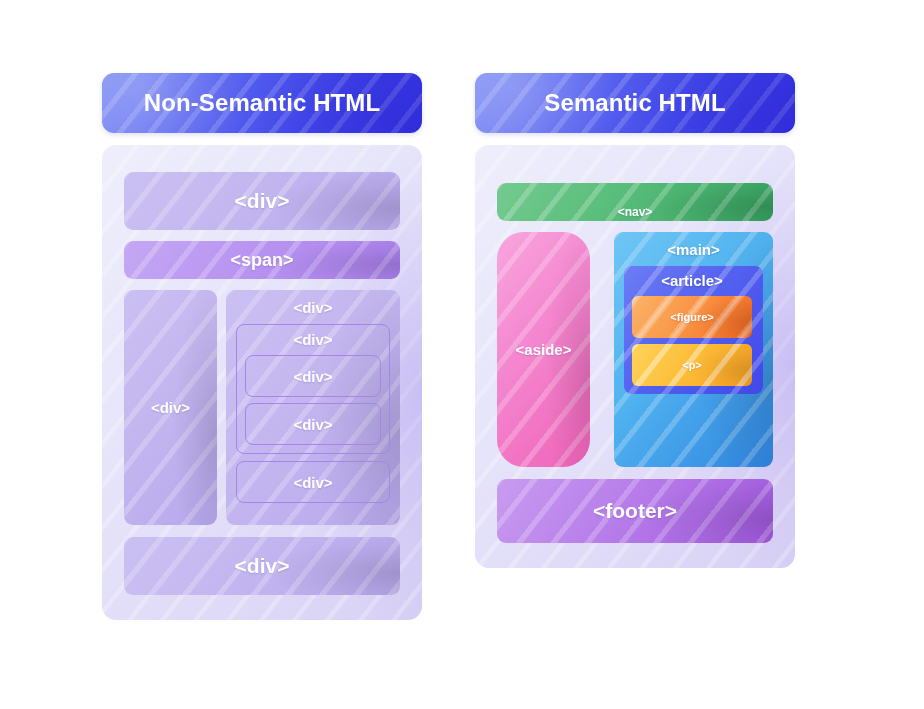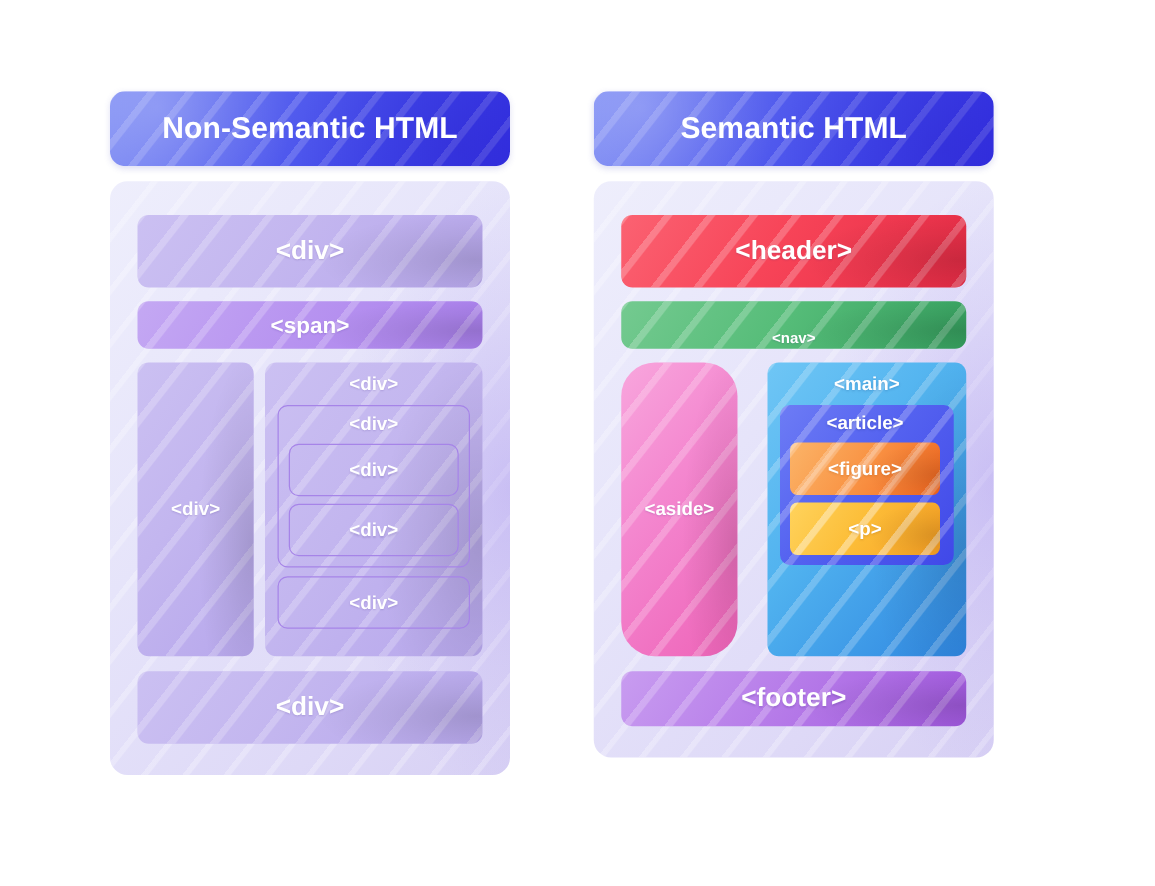--- a/index.html
+++ b/index.html
@@ -24,21 +24,21 @@
     height: 709px;
     background: #ffffff;
   }
 
   
   .column {
     position: absolute;
     top: 73px;
     width: 320px;
   }
-  #col-left  { left: 88px; }
+  #col-left  { left: 102px; }
   #col-right { left: 475px; }
 
   
   .title-pill {
     position: relative;
     height: 60px;
     border-radius: 12px;
     background:
       repeating-linear-gradient(128deg,
         rgba(255,255,255,0.16) 0px,
@@ -304,39 +304,39 @@
     justify-content: center;
     box-sizing: border-box;
     position: relative;
     overflow: hidden;
   }
   .sem-leaf .lbl {
     position: relative;
     z-index: 3;
     color: #ffffff;
     font-weight: bold;
-    font-size: 15px;
+    font-size: 11px;
     white-space: nowrap;
     text-shadow: 0 1px 2px rgba(120,60,0,0.22);
   }
   #figure-box { background: linear-gradient(122deg, #fbb468 0%, #f99647 45%, #f4671f 100%); }
   #p-box      { margin-top: 6px;
                 background: linear-gradient(122deg, #ffd35c 0%, #fcbe39 45%, #f9a022 100%); }
   #section-box {
     margin-top: 7px;
     position: relative;
     z-index: 3;
     height: 44px;
     border-radius: 7px;
     background: linear-gradient(128deg, #5b66f0 0%, #4550ea 45%, #2c38cc 100%);
   }
   #section-box .lbl { font-size: 15px; text-shadow: 0 1px 2px rgba(15,20,90,0.3); }
 
   #footer-row {
-    height: 44px;
+    height: 64px;
     margin-top: 12px;
     background: linear-gradient(124deg, #c89cf0 0%, #b77de9 45%, #a158df 100%);
   }
   #footer-row .lbl { font-size: 21px; }
 </style>
 </head>
 <body>
 
 <div id="canvas">
 
@@ -391,23 +391,20 @@
   </div>
 
   <div class="column" id="col-right">
 
     <div class="title-pill">
       <span class="title-text">Semantic HTML</span>
     </div>
 
     <div class="panel-body" id="body-right">
 
-      <div class="block sheen grain" id="header-row">
-        <span class="lbl">&lt;header&gt;</span>
-      </div>
 
       <div class="block sheen grain" id="nav-row">
         <span class="lbl">&lt;nav&gt;</span>
       </div>
 
       <div id="sem-mid-row">
 
         <div class="block sheen grain" id="aside-col">
           <span class="lbl">&lt;aside&gt;</span>
         </div>

